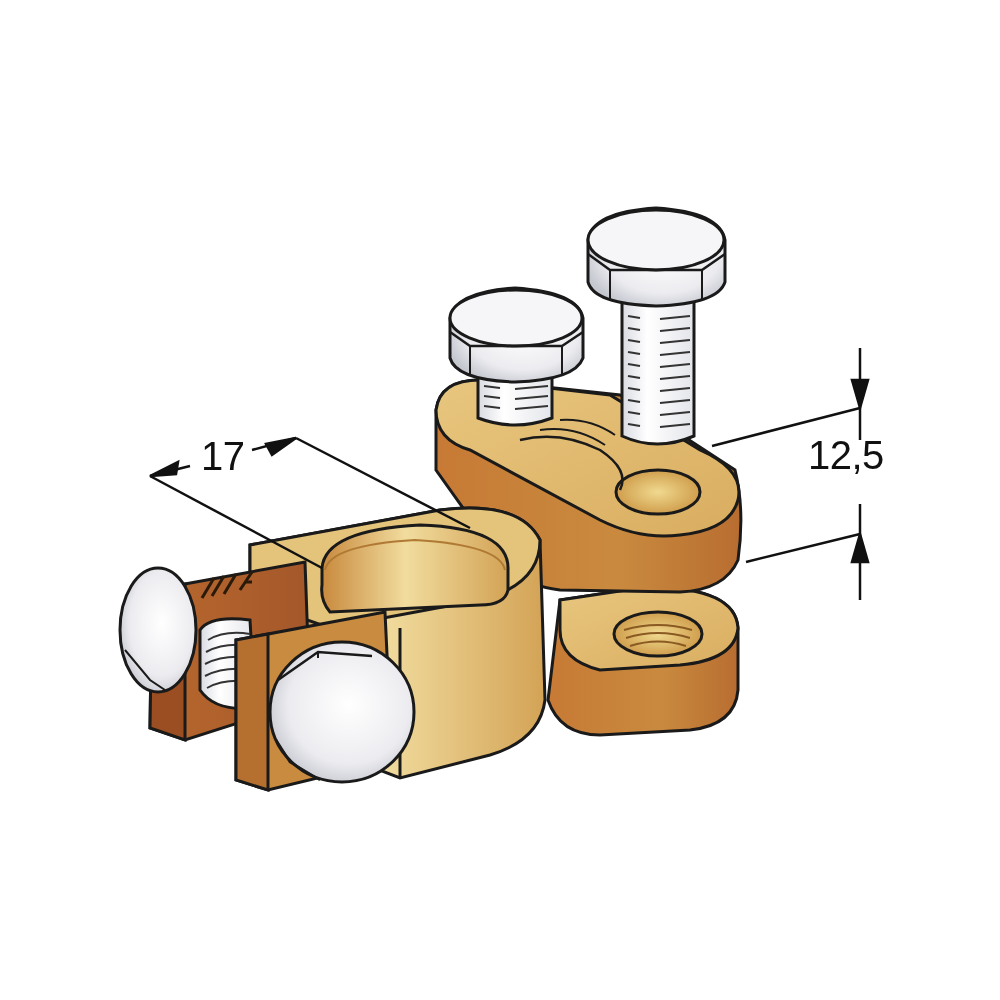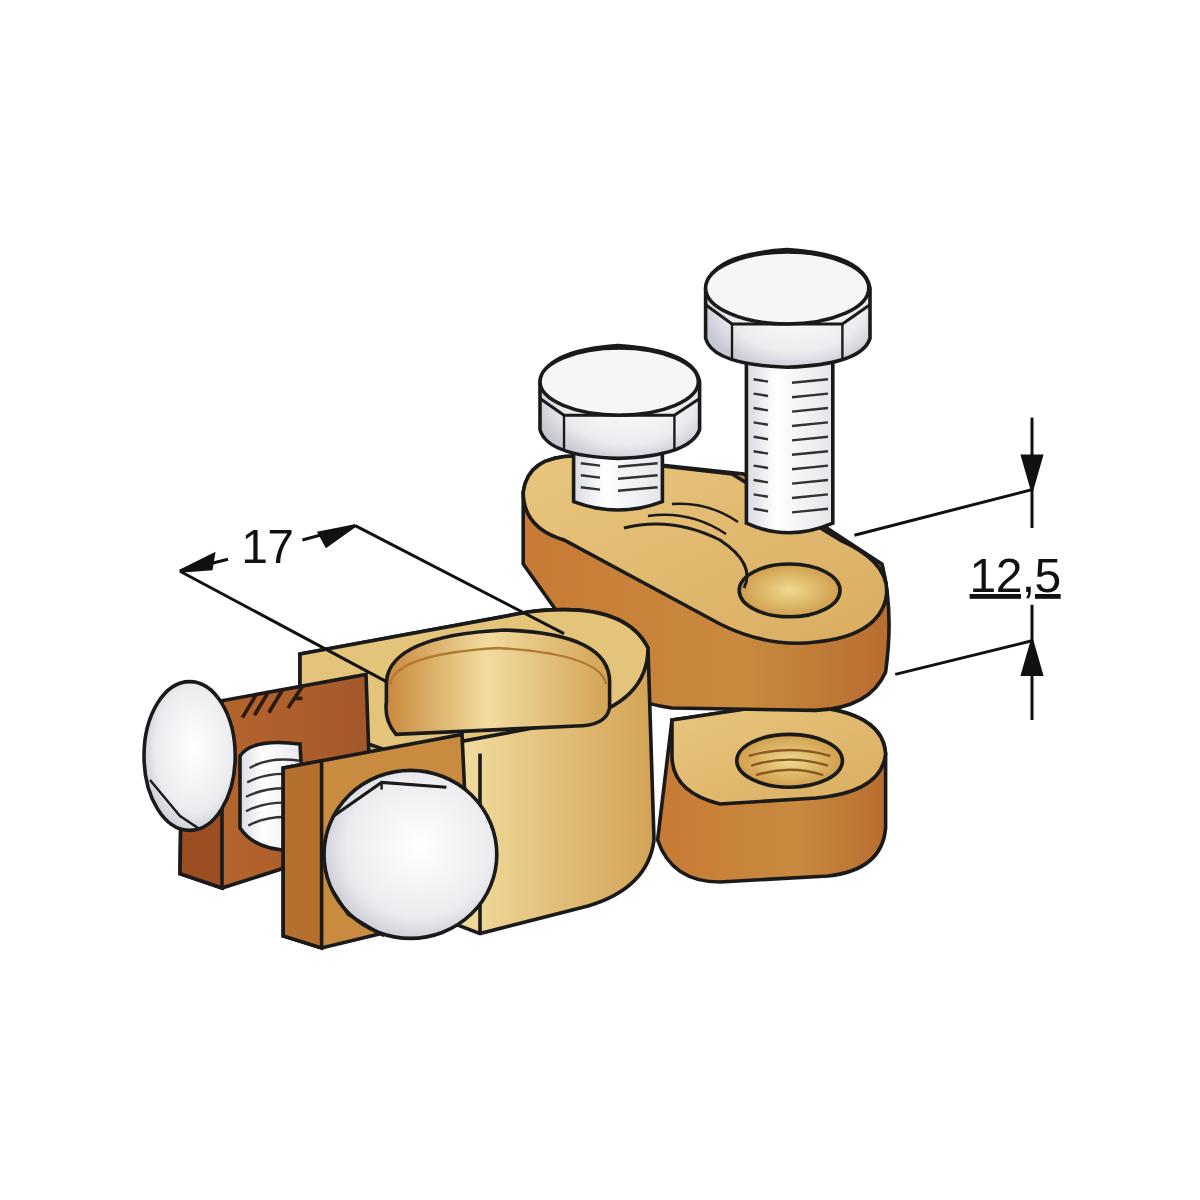--- a/index.html
+++ b/index.html
@@ -1,20 +1,20 @@
 <!DOCTYPE html>
 <html><head>
   <meta charset="utf-8">
   <style>
     html, body { margin: 0; padding: 0; background: #ffffff; }
     body { width: 1000px; height: 1000px; position: relative; overflow: hidden; font-family: "Liberation Sans", sans-serif; }
     #stage { position: absolute; left: 0; top: 0; width: 1000px; height: 1000px; }
     .dim-label { position: absolute; font-family: "Liberation Sans", sans-serif; font-size: 40px; color: #111; line-height: 1; letter-spacing: -0.5px; }
     #dim-17 { left: 201px; top: 436px; }
-    #dim-125 { left: 808px; top: 460px; text-decoration: underline; }
+    #dim-125 { left: 808px; top: 435px; }
   </style>
 </head>
 <body>
 
 <div id="stage">
 <svg width="1000" height="1000" viewBox="0 0 1000 1000" xmlns="http://www.w3.org/2000/svg">
   <defs>
     <linearGradient id="brassV" x1="0" y1="0" x2="1" y2="0">
       <stop offset="0" stop-color="#c8893d"></stop>
       <stop offset="0.45" stop-color="#f1dc9e"></stop>

